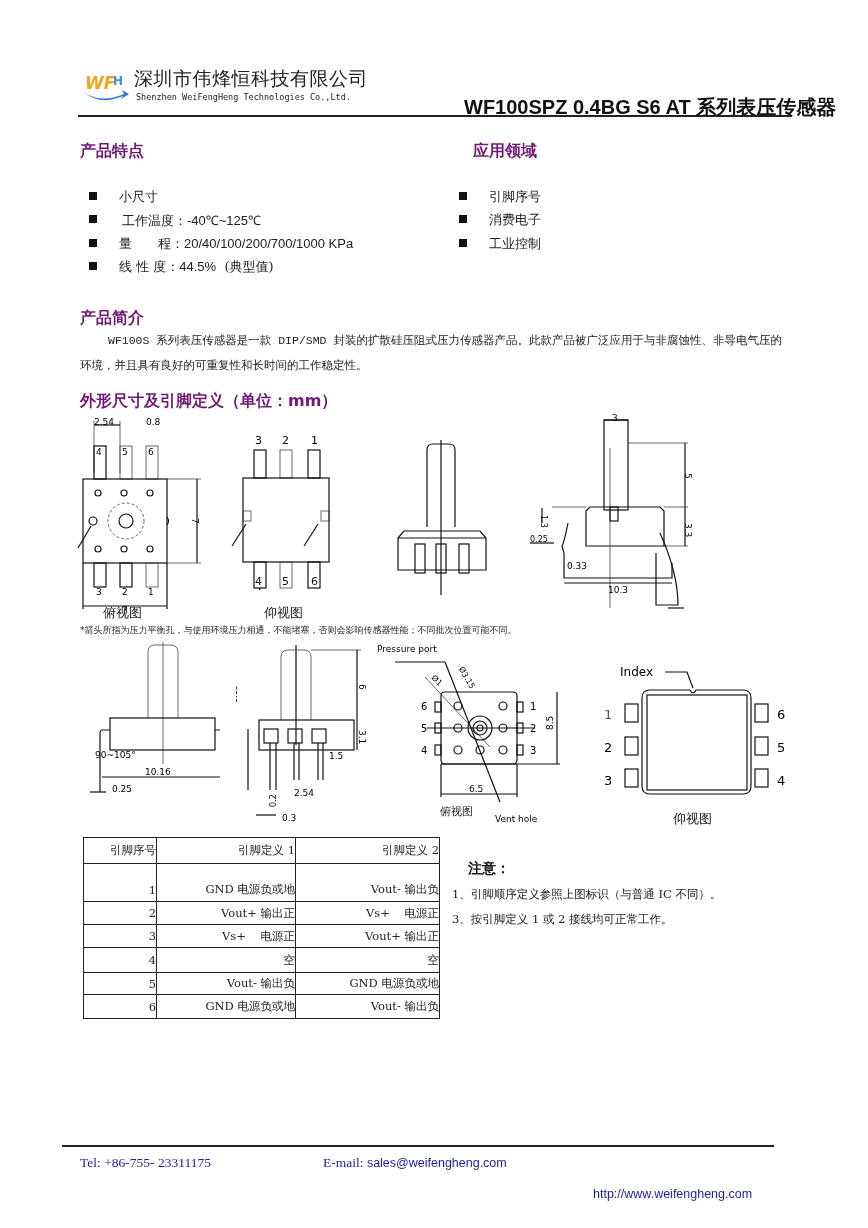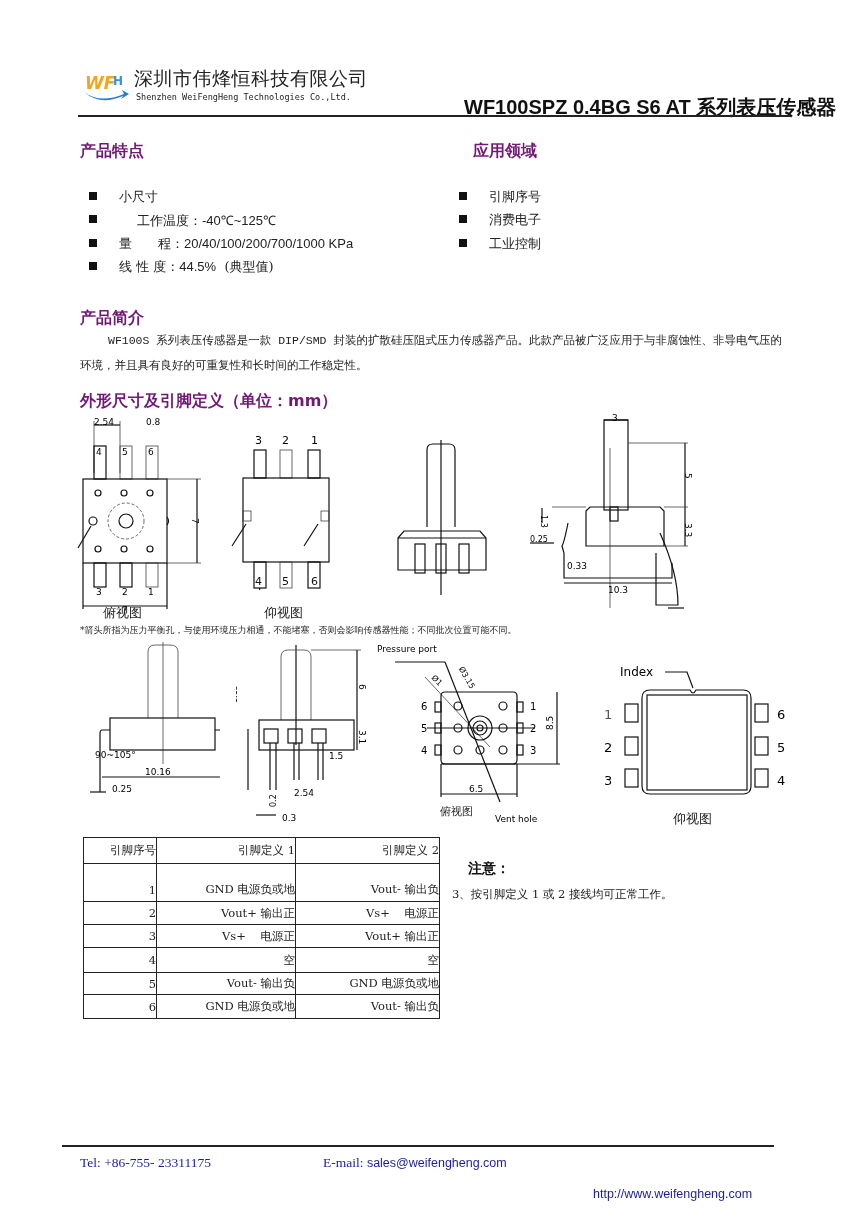--- a/index.html
+++ b/index.html
@@ -61,21 +61,21 @@
 <div class="abs header-rule"></div>
 
 <div class="abs h2" style="left:80px; top:141px;">产品特点</div>
 <ul class="abs blist" style="left:81px; top:180px; width:360px;">
   <li>
       <span class="sq"></span>
       <span class="txt">小尺寸</span>
     </li>
   <li>
       <span class="sq"></span>
-      <span class="txt" style="left:48px"><span>工作温度：</span><span class="feat-latin">-40℃~125℃</span></span>
+      <span class="txt" style="left:33px"><span>工作温度：</span><span class="feat-latin">-40℃~125℃</span></span>
     </li>
   <li>
       <span class="sq"></span>
       <span class="txt"><span style="white-space:pre">量　　程：</span><span class="feat-latin">20/40/100/200/700/1000 KPa</span></span>
     </li>
   <li>
       <span class="sq"></span>
       <span class="txt"><span style="white-space:pre">线 性 度：</span><span class="feat-latin">44.5%</span><span style="white-space:pre">  (典型值)</span></span>
     </li>
 </ul>
@@ -347,20 +347,21 @@
   <tr style="height:24px;">
     <td>6</td>
     <td>GND 电源负或地</td>
     <td>Vout- 输出负</td>
   </tr>
 </tbody>
   </table>
 
 <div class="abs notes-title">注意：</div>
 <div class="abs notes">
+  <div style="width:270px; line-height:25px;">1、引脚顺序定义参照上图标识（与普通 IC 不同）。</div>
   <div>3、按引脚定义 1 或 2 接线均可正常工作。</div>
 </div>
 
 <div class="abs footer-rule"></div>
 <div class="abs footer f-tel">Tel: +86-755- 23311175</div>
 <div class="abs footer f-mail">
   <span>E-mail: </span><span class="addr">sales@weifengheng.com</span>
 </div>
 <div class="abs footer f-web">http://www.weifengheng.com</div>
 

